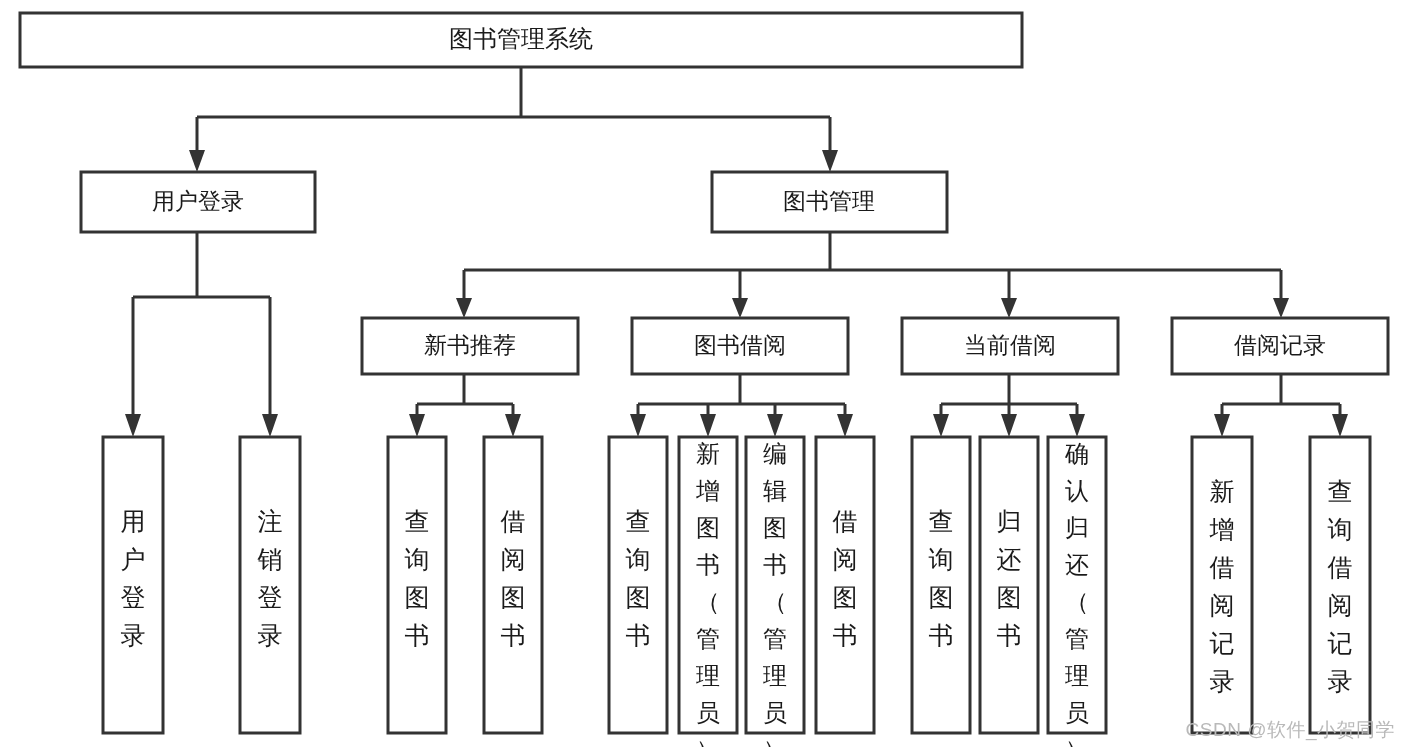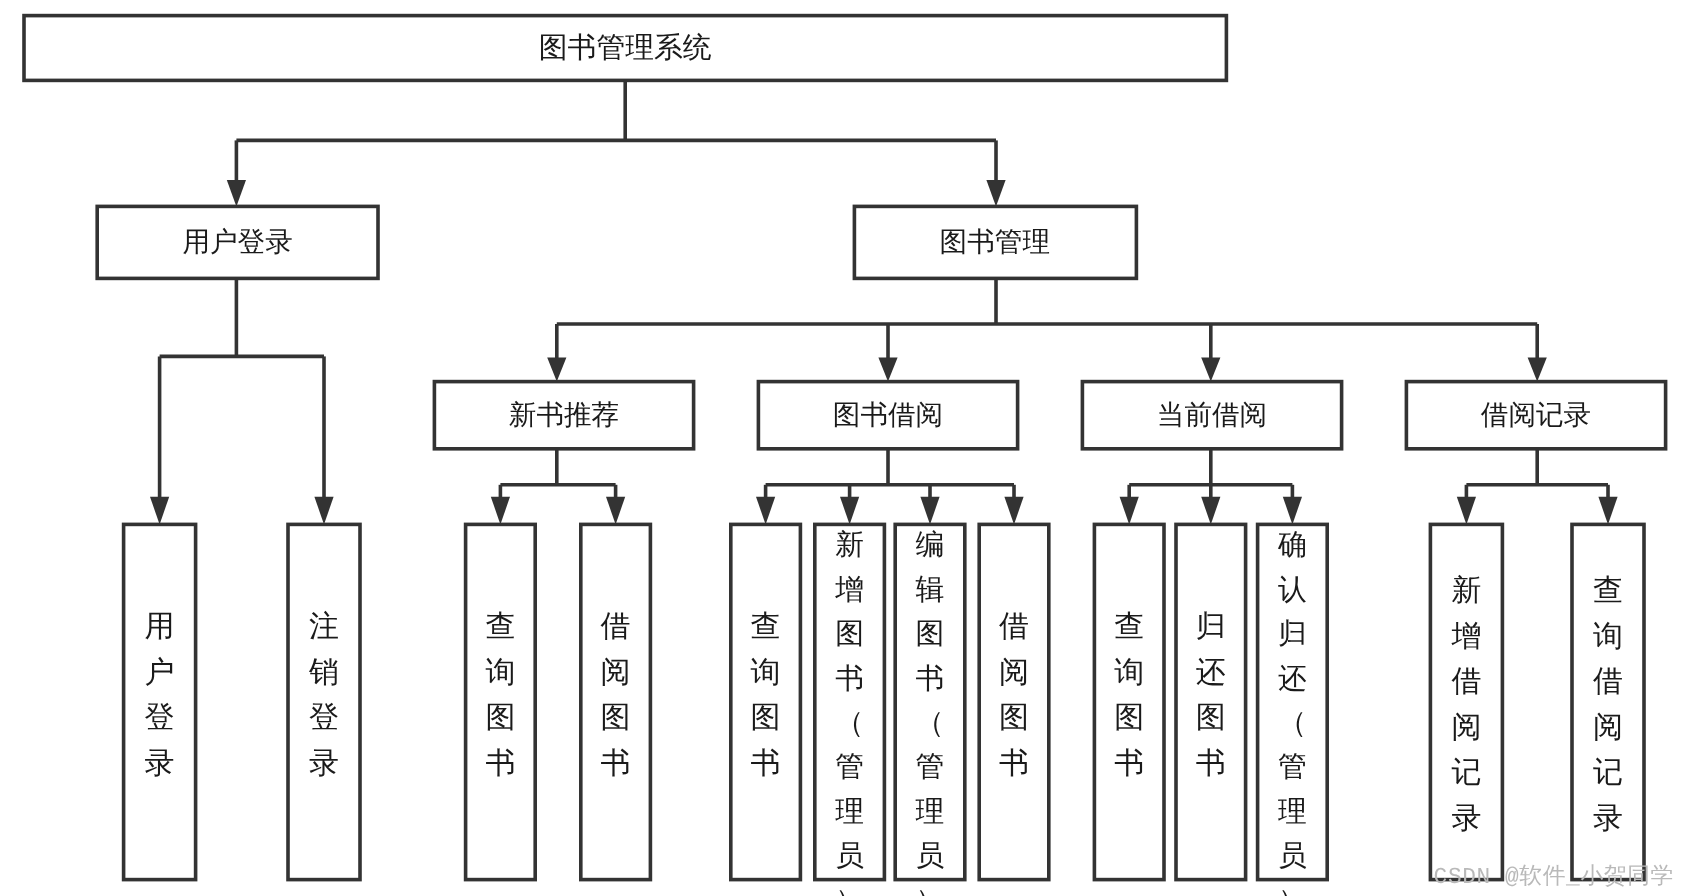--- a/index.html
+++ b/index.html
@@ -55,21 +55,21 @@
     fill: none;
     stroke-linecap: butt;
   }
   .arrow-head {
     fill: #333333;
   }
   .watermark {
     position: absolute;
     right: 10px;
     bottom: 4px;
-    font-family: Liberation Mono, monospace;
+    font-family: Liberation Sans, sans-serif;
     font-size: 19px;
     color: #b9b9b9;
     white-space: nowrap;
     letter-spacing: 0.5px;
     pointer-events: none;
   }
 </style>
 </head>
 <body>
 

